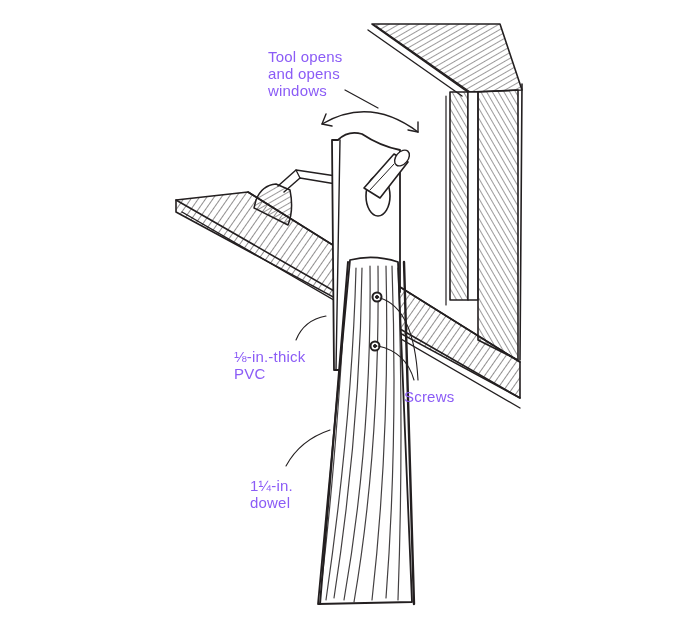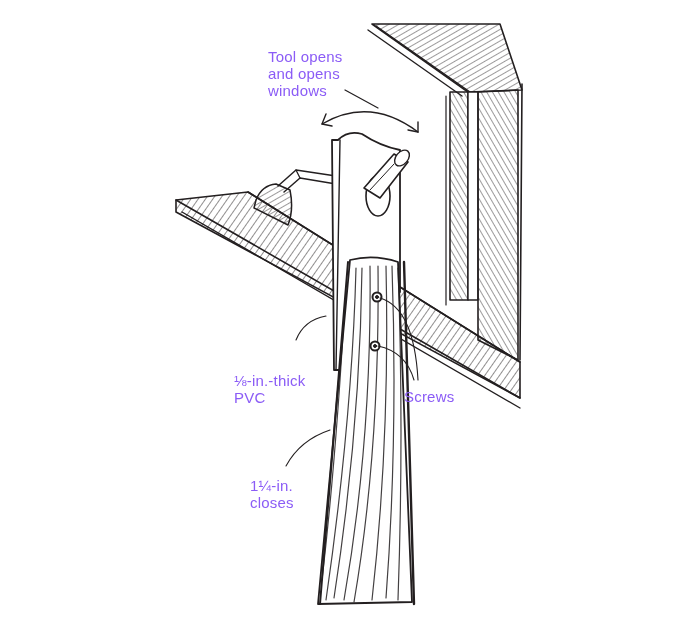--- a/index.html
+++ b/index.html
@@ -108,25 +108,25 @@
     <path d="M286,466 Q300,440 330,430"></path>
   </g>
 </svg>
 
 <div class="label" style="left:268px; top:48px;">
   <span>Tool opens</span>
   <span>and opens</span>
   <span>windows</span>
 </div>
 
-<div class="label" style="left:234px; top:348px;margin-top:24px;">
+<div class="label" style="left:234px; top:348px;">
   <span>⅛-in.-thick</span>
   <span>PVC</span>
 </div>
 
 <div class="label" style="left:404px; top:388px;text-align:right;">
   <span>Screws</span>
 </div>
 
 <div class="label" style="left:250px; top:477px;">
   <span>1¼-in.</span>
-  <span>closes</span>
+  <span>dowel</span>
 </div>
 
 </body></html>

